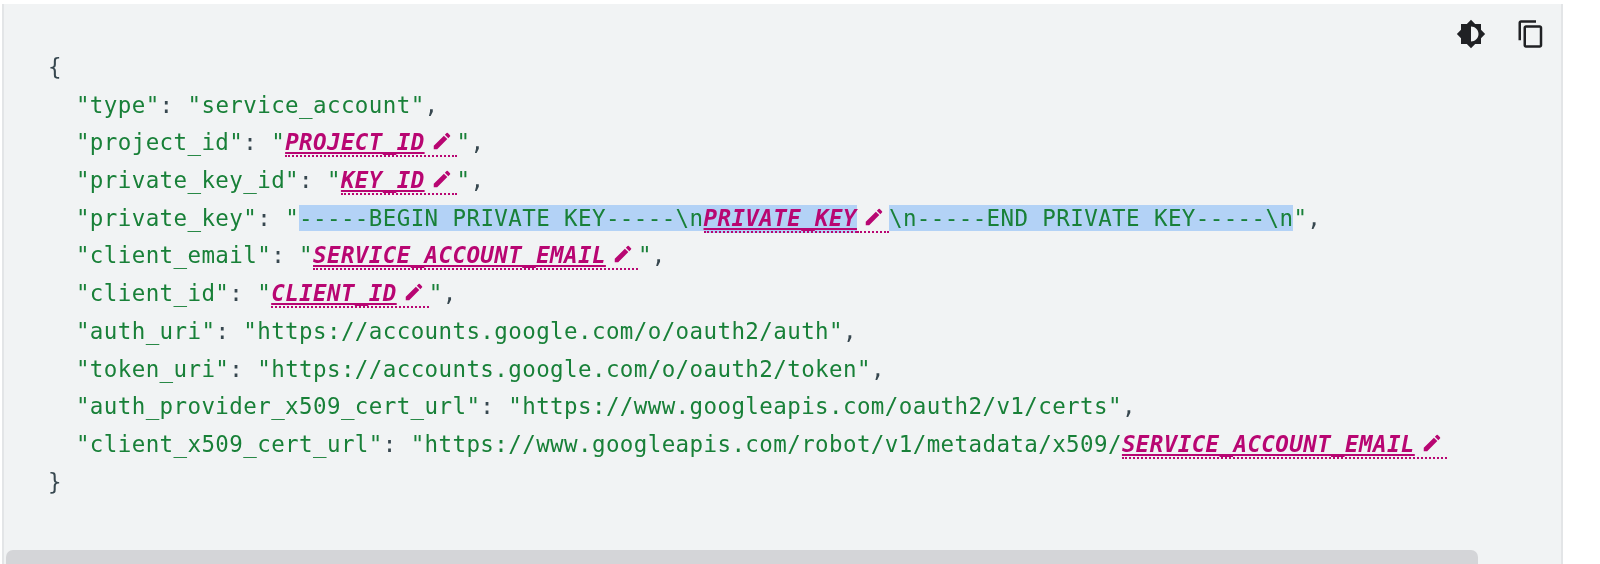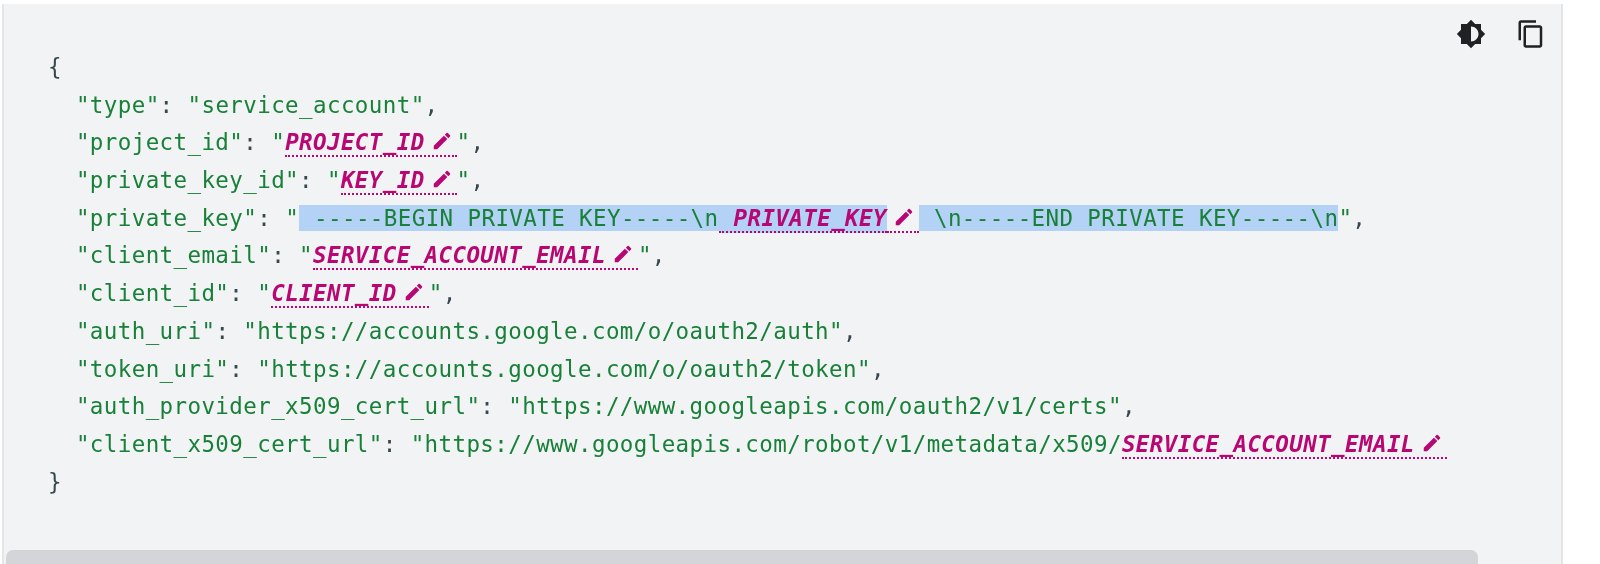--- a/index.html
+++ b/index.html
@@ -16,24 +16,24 @@
       margin: 0; position: absolute; left: 44px; top: 45px;
       font-family: "DejaVu Sans Mono", "Liberation Mono", monospace;
       font-size: 22.5px; line-height: 37.7px; color: #37474f; white-space: pre;
       letter-spacing: 0.4px;
     }
     .line { display: block; height: 37.7px; }
     .str { color: #188038; }
     .punc { color: #37474f; }
     .var {
       color: #c5221f; color: #b80672; font-weight: bold; font-style: italic;
-      border-bottom: 2px dotted #b80672; padding-bottom: 0;
+      border-bottom: 2px dotted #b80672; padding-bottom: 0; text-decoration: underline;
     }
     .pencil { display: inline-block; width: 26px; height: 22px; vertical-align: -2px; margin-left: 4px; margin-right: 2px; }
-    .hl { background: #b3d2f6; padding-left: 15px; }
+    .hl { background: #b3d2f6; }
     .scrollbar-track { position: absolute; left: 2px; right: 2px; bottom: 0; height: 14px; }
     .scrollbar-thumb { position: absolute; left: 0; bottom: 0; width: 1472px; height: 14px; background: #d4d5d8; border-radius: 7px 7px 0 0; cursor: pointer; }
   </style>
 </head>
 <body>
 
 <div class="code-block">
   <div class="toolbar">
     <div class="tb-btn">
       <svg width="30" height="30" viewBox="0 0 24 24">

